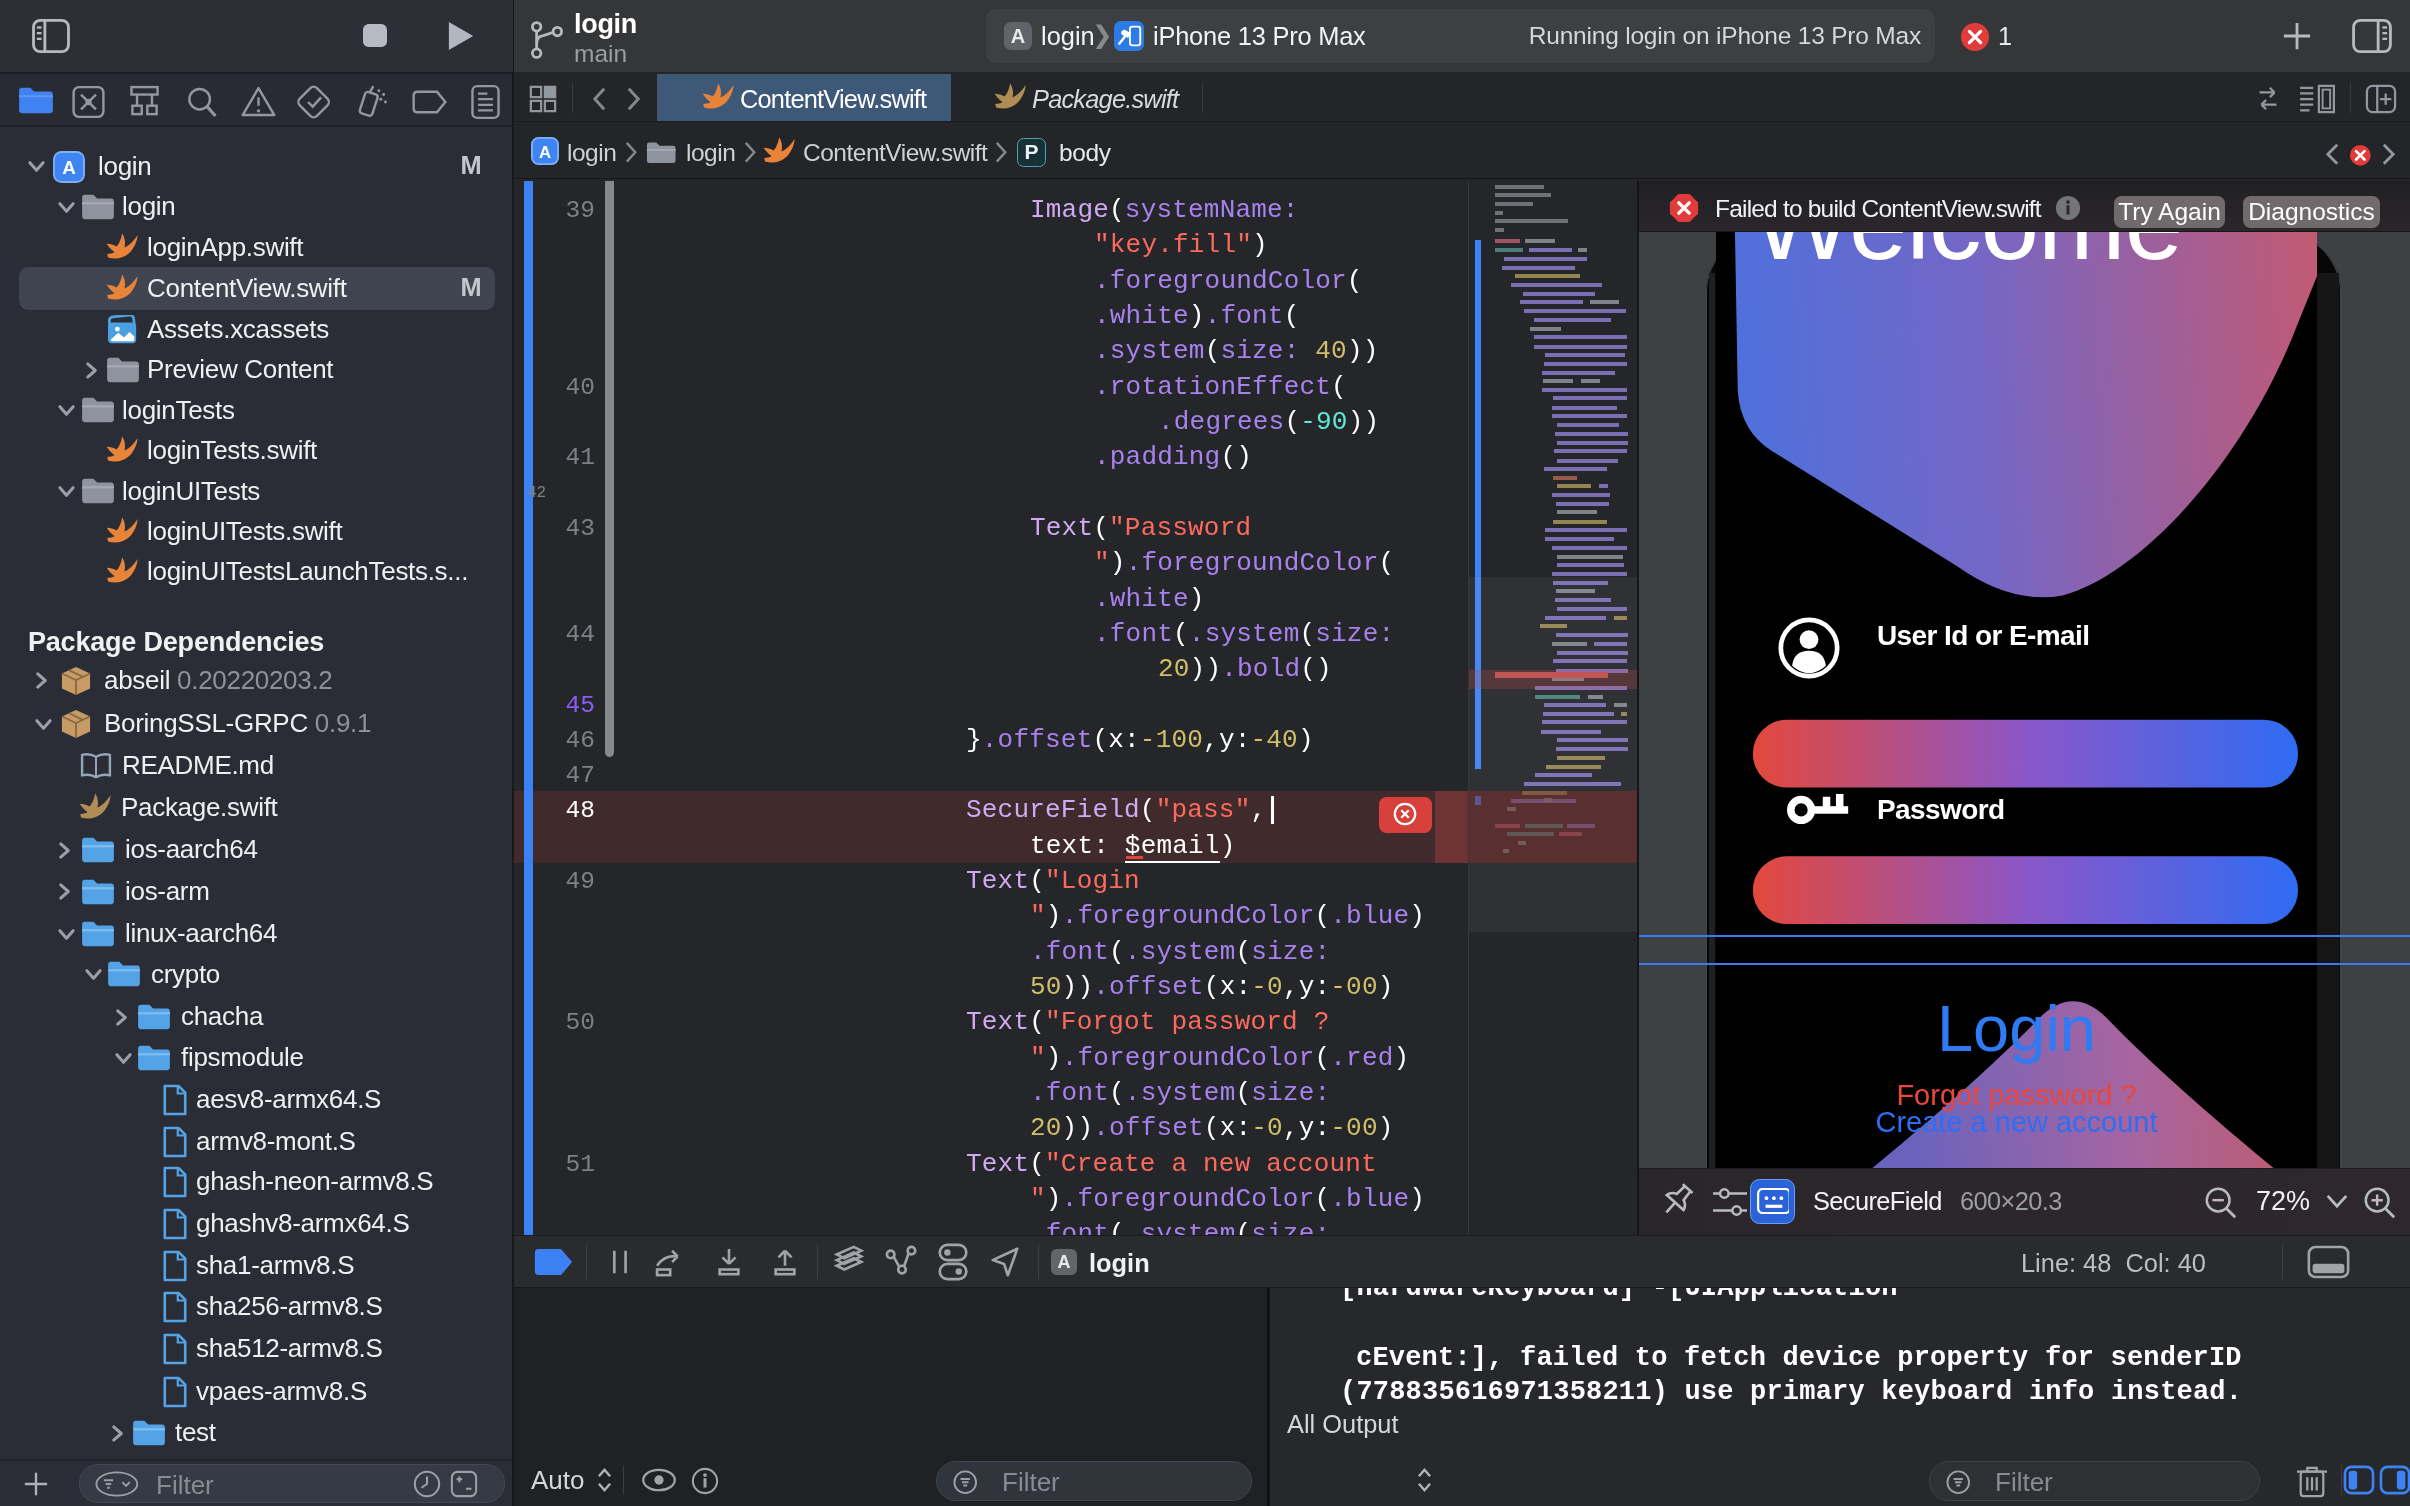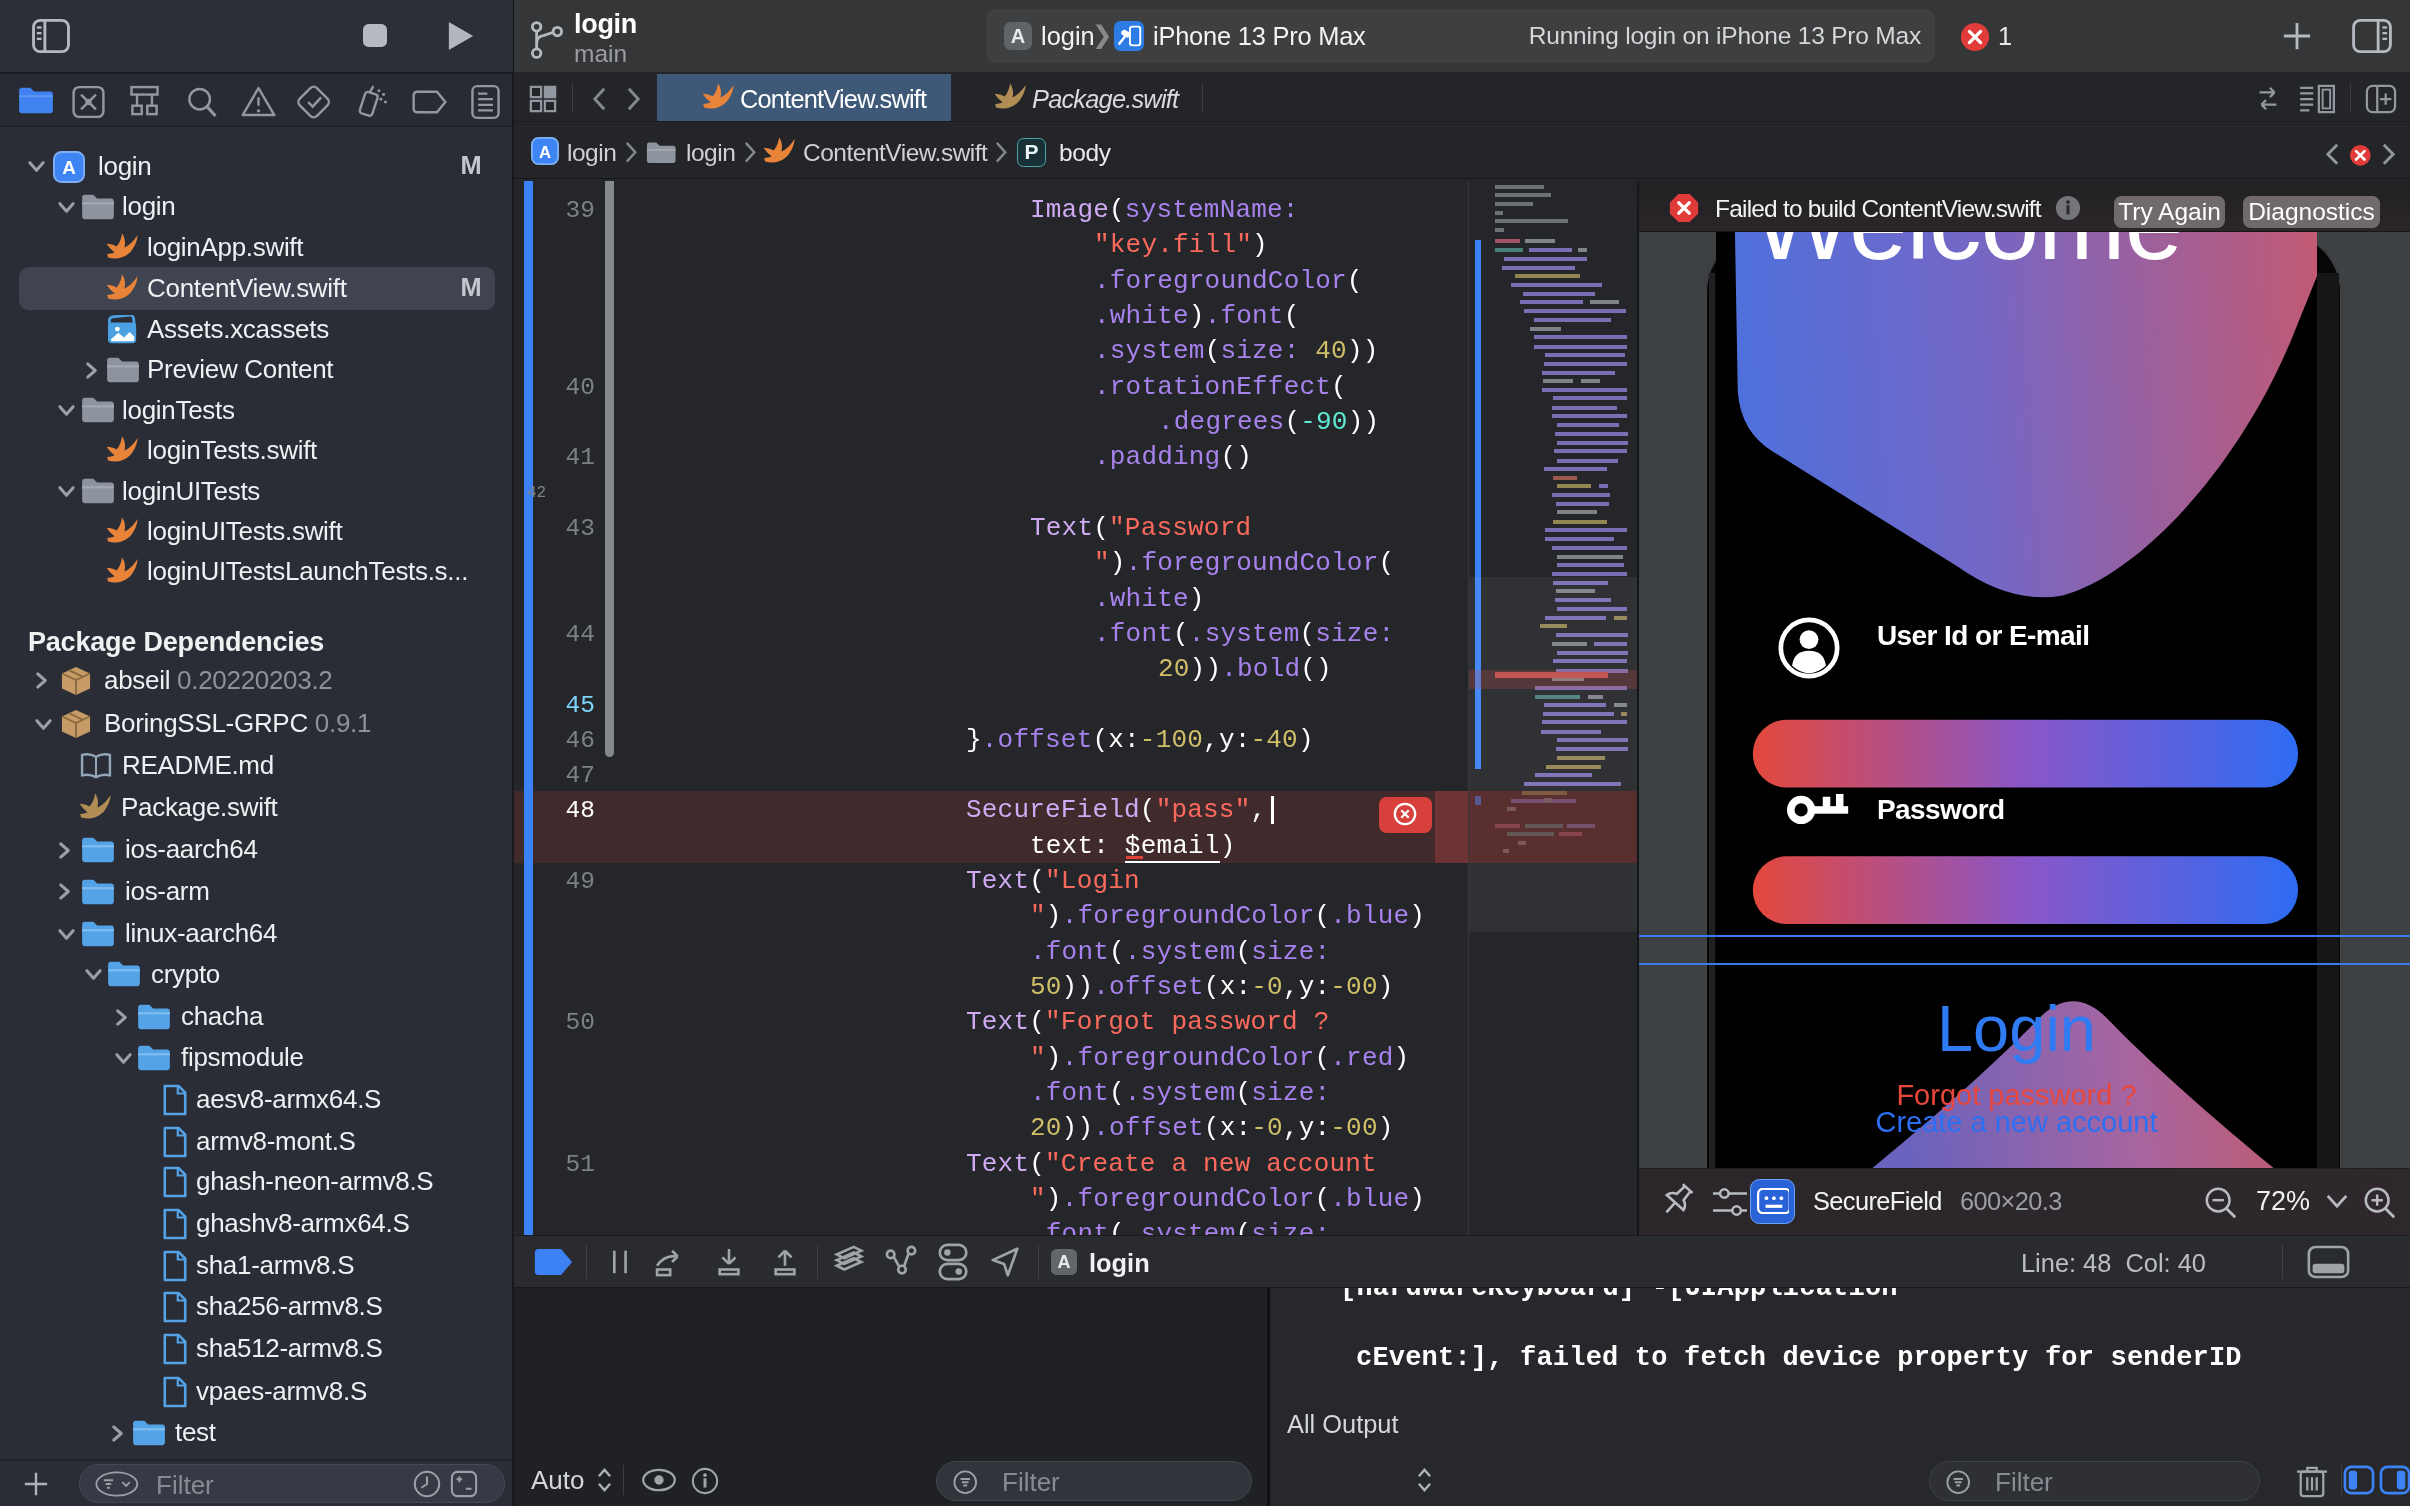--- a/index.html
+++ b/index.html
@@ -419,21 +419,21 @@
 <div class="a" style="left:527px;top:438px;width:68px;height:35px;font-size:24.5px;color:#7d8187;text-align:right;line-height:35px;"><span class="mono">41</span></div>
 <div class="a" style="left:1094px;top:438px;width:659px;height:35px;font-size:26px;line-height:35px;letter-spacing:0.2px;white-space:pre;"><span class="mono"><span style="color:#a782ec;">.padding</span><span style="color:#ffffff;">()</span></span></div>
 <div class="a" style="left:527px;top:474px;width:68px;height:35px;font-size:16px;color:#7d8187;line-height:35px;"><span class="mono">42</span></div>
 <div class="a" style="left:527px;top:509px;width:68px;height:35px;font-size:24.5px;color:#7d8187;text-align:right;line-height:35px;"><span class="mono">43</span></div>
 <div class="a" style="left:1030px;top:509px;width:659px;height:35px;font-size:26px;line-height:35px;letter-spacing:0.2px;white-space:pre;"><span class="mono"><span style="color:#cfa9f2;">Text</span><span style="color:#ffffff;">(</span><span style="color:#fc6a5d;">"Password</span></span></div>
 <div class="a" style="left:1094px;top:544px;width:659px;height:35px;font-size:26px;line-height:35px;letter-spacing:0.2px;white-space:pre;"><span class="mono"><span style="color:#fc6a5d;">"</span><span style="color:#ffffff;">)</span><span style="color:#a782ec;">.foregroundColor</span><span style="color:#ffffff;">(</span></span></div>
 <div class="a" style="left:1094px;top:580px;width:659px;height:35px;font-size:26px;line-height:35px;letter-spacing:0.2px;white-space:pre;"><span class="mono"><span style="color:#a782ec;">.white</span><span style="color:#ffffff;">)</span></span></div>
 <div class="a" style="left:527px;top:615px;width:68px;height:35px;font-size:24.5px;color:#7d8187;text-align:right;line-height:35px;"><span class="mono">44</span></div>
 <div class="a" style="left:1094px;top:615px;width:659px;height:35px;font-size:26px;line-height:35px;letter-spacing:0.2px;white-space:pre;"><span class="mono"><span style="color:#a782ec;">.font</span><span style="color:#ffffff;">(</span><span style="color:#a782ec;">.system</span><span style="color:#ffffff;">(</span><span style="color:#a782ec;">size:</span></span></div>
 <div class="a" style="left:1158px;top:650px;width:659px;height:35px;font-size:26px;line-height:35px;letter-spacing:0.2px;white-space:pre;"><span class="mono"><span style="color:#d0bf69;">20</span><span style="color:#ffffff;">))</span><span style="color:#a782ec;">.bold</span><span style="color:#ffffff;">()</span></span></div>
-<div class="a" style="left:527px;top:686px;width:68px;height:35px;font-size:24.5px;color:#7dd3fc;text-align:right;line-height:35px;"><span class="mono">45</span></div>
+<div class="a" style="left:527px;top:686px;width:68px;height:35px;font-size:24.5px;color:#8b5cf6;text-align:right;line-height:35px;"><span class="mono">45</span></div>
 <div class="a" style="left:527px;top:721px;width:68px;height:35px;font-size:24.5px;color:#7d8187;text-align:right;line-height:35px;"><span class="mono">46</span></div>
 <div class="a" style="left:966px;top:721px;width:659px;height:35px;font-size:26px;line-height:35px;letter-spacing:0.2px;white-space:pre;"><span class="mono"><span style="color:#ffffff;">}</span><span style="color:#a782ec;">.offset</span><span style="color:#ffffff;">(</span><span style="color:#ffffff;">x:</span><span style="color:#d0bf69;">-100</span><span style="color:#ffffff;">,</span><span style="color:#ffffff;">y:</span><span style="color:#d0bf69;">-40</span><span style="color:#ffffff;">)</span></span></div>
 <div class="a" style="left:527px;top:756px;width:68px;height:35px;font-size:24.5px;color:#7d8187;text-align:right;line-height:35px;"><span class="mono">47</span></div>
 <div class="a" style="left:527px;top:791px;width:68px;height:35px;font-size:24.5px;color:#ffffff;text-align:right;line-height:35px;"><span class="mono">48</span></div>
 <div class="a" style="left:966px;top:791px;width:659px;height:35px;font-size:26px;line-height:35px;letter-spacing:0.2px;white-space:pre;"><span class="mono"><span style="color:#cfa9f2;">SecureField</span><span style="color:#ffffff;">(</span><span style="color:#fc6a5d;">"pass"</span><span style="color:#ffffff;">,</span></span></div>
 <div class="a" style="left:1030px;top:827px;width:659px;height:35px;font-size:26px;line-height:35px;letter-spacing:0.2px;white-space:pre;"><span class="mono"><span style="color:#ffffff;">text:</span><span style="color:#ffffff;"> </span><span style="color:#ffffff;border-bottom:2.8px solid #fff;">$email</span><span style="color:#ffffff;">)</span></span></div>
 <div class="a" style="left:527px;top:862px;width:68px;height:35px;font-size:24.5px;color:#7d8187;text-align:right;line-height:35px;"><span class="mono">49</span></div>
 <div class="a" style="left:966px;top:862px;width:659px;height:35px;font-size:26px;line-height:35px;letter-spacing:0.2px;white-space:pre;"><span class="mono"><span style="color:#cfa9f2;">Text</span><span style="color:#ffffff;">(</span><span style="color:#fc6a5d;">"Login</span></span></div>
 <div class="a" style="left:1030px;top:897px;width:659px;height:35px;font-size:26px;line-height:35px;letter-spacing:0.2px;white-space:pre;"><span class="mono"><span style="color:#fc6a5d;">"</span><span style="color:#ffffff;">)</span><span style="color:#a782ec;">.foregroundColor</span><span style="color:#ffffff;">(</span><span style="color:#a782ec;">.blue</span><span style="color:#ffffff;">)</span></span></div>
 <div class="a" style="left:1030px;top:933px;width:659px;height:35px;font-size:26px;line-height:35px;letter-spacing:0.2px;white-space:pre;"><span class="mono"><span style="color:#a782ec;">.font</span><span style="color:#ffffff;">(</span><span style="color:#a782ec;">.system</span><span style="color:#ffffff;">(</span><span style="color:#a782ec;">size:</span></span></div>
@@ -713,20 +713,21 @@
 <svg class="a" style="left:2307px;top:1245px" width="43" height="34" viewBox="0 0 46 36">
     <rect x="2" y="2" width="42" height="32" rx="7" fill="none" stroke="#9fa4a8" stroke-width="2.8"></rect>
     <rect x="6" y="20" width="34" height="10" rx="3" fill="#9fa4a8"></rect>
   </svg>
 <div class="a" style="left:514px;top:1288px;width:753px;height:218px;background:#1f2125;"></div>
 <div class="a" style="left:1267px;top:1288px;width:2.8px;height:218px;background:#101113;"></div>
 <div class="a" style="left:1270px;top:1288px;width:1140px;height:218px;background:#26282c;"></div>
 <div class="a" style="left:1270px;top:1288px;width:1140px;height:169px;overflow:hidden;">
     <div class="a mono" style="left:70px;top:-15px;font-size:27px;font-weight:bold;color:#fff;letter-spacing:0.2px;white-space:pre;">[HardwareKeyboard] -[UIApplication </div>
     <div class="a mono" style="left:70px;top:55px;font-size:27px;font-weight:bold;color:#fff;letter-spacing:0.2px;white-space:pre;margin-left:16px;">cEvent:], failed to fetch device property for senderID </div>
+    <div class="a mono" style="left:70px;top:89px;font-size:27px;font-weight:bold;color:#fff;letter-spacing:0.2px;white-space:pre;">(778835616971358211) use primary keyboard info instead.</div>
   </div>
 <div class="a" style="left:531px;top:1465px;width:85px;height:30px;font-size:26px;color:#d4d6d8;">Auto</div>
 <svg class="a" style="left:595px;top:1467px" width="19" height="26" viewBox="0 0 20 28">
     <path d="M4 10 L10 3 L16 10 M4 18 L10 25 L16 18" stroke="#b0b3b7" stroke-width="2.6" fill="none"></path>
   </svg>
 <div class="a" style="left:623px;top:1465px;width:0.9px;height:30px;background:#3c3e42;"></div>
 <svg class="a" style="left:640px;top:1467px" width="38" height="26" viewBox="0 0 40 28">
     <ellipse cx="20" cy="14" rx="17" ry="11" fill="none" stroke="#9fa4a8" stroke-width="2.4"></ellipse>
     <circle cx="20" cy="14" r="5" fill="#9fa4a8"></circle>
   </svg>

